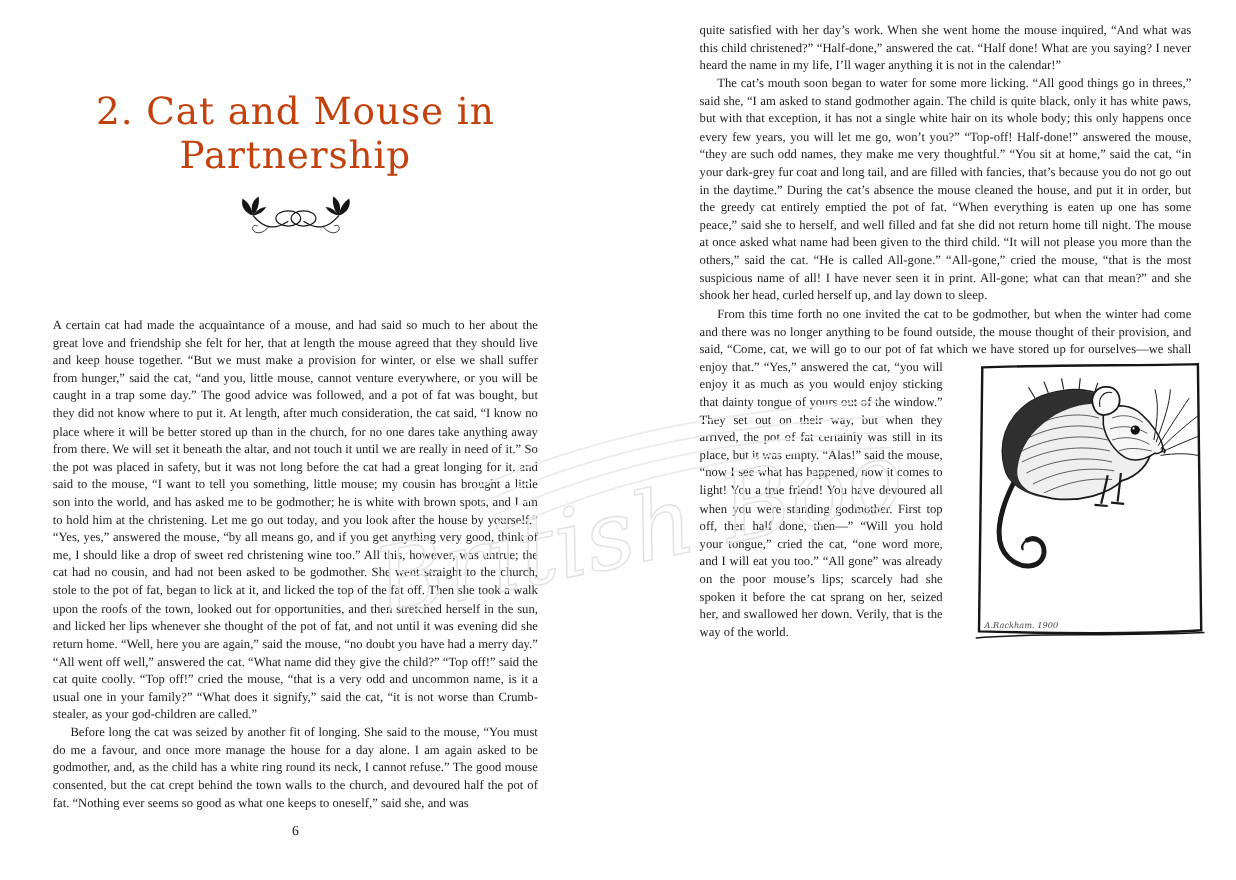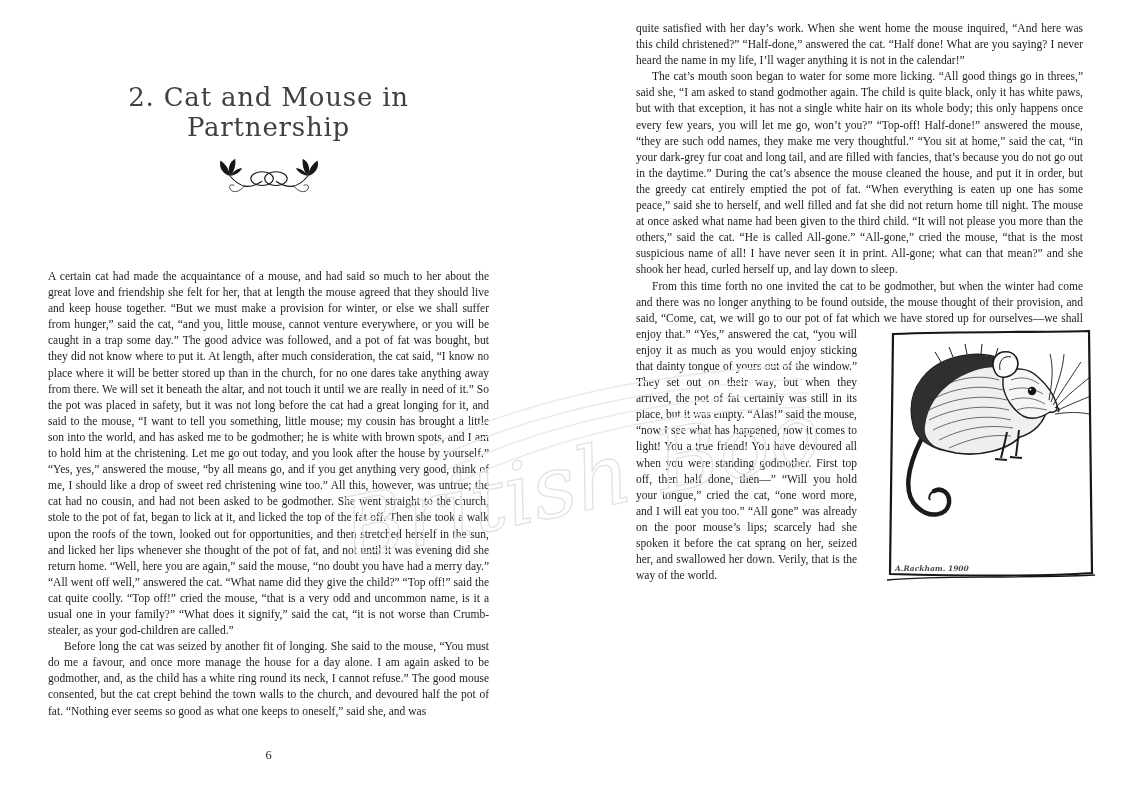--- a/index.html
+++ b/index.html
@@ -10,25 +10,25 @@
     color:#1d1d1d;
     position:relative;
     overflow:hidden;
   }
   .page-col { position:absolute; top:0; }
   #left-col  { left:48px;  width:441px; }
   #right-col { left:636px; width:447px; }
 
   .chapter-title {
     font-family:"DejaVu Serif", serif;
-    font-size:26px;
+    font-size:34px;
     font-weight:normal;
     letter-spacing:0.8px;
     text-align:center;
-    color:#404040;
+    color:#c2410c;
     margin:82px 0 0 0;
   }
   .flourish-wrap { text-align:center; margin-top:12px; height:48px; }
 
   .body-text p {
     font-size:11.5px;
     line-height:16.1px;
     text-align:justify;
     margin:0;
     color:#1c1c1c;
@@ -51,21 +51,20 @@
   }
   .running-header .rh-num { font-size:12.5px; color:#1c1c1c; }
 
   #right-col .body-text p.cont { margin-top:20px; }
 
   .illustration {
     float:right;
     width:216px;
     height:258px;
     margin:2px 0 4px 10px;
-    font-weight:bold;
   }
 
   .page-num-left {
     position:absolute;
     left:48px; top:748px;
     width:441px;
     text-align:center;
     font-size:12.5px;
     color:#1c1c1c;
   }
@@ -120,21 +119,21 @@
     <p class="indent">Before long the cat was seized by another fit of longing. She said to the mouse, “You must do me a favour, and once more manage the house for a day alone. I am again asked to be godmother, and, as the child has a white ring round its neck, I cannot refuse.” The good mouse consented, but the cat crept behind the town walls to the church, and devoured half the pot of fat. “Nothing ever seems so good as what one keeps to oneself,” said she, and was</p>
   </div>
 </div>
 
 <div class="page-num-left">6</div>
 
 <div id="right-col" class="page-col">
 
 
   <div class="body-text">
-    <p class="cont">quite satisfied with her day’s work. When she went home the mouse inquired, “And here was this child christened?” “Half-done,” answered the cat. “Half done! What are you saying? I never heard the name in my life, I’ll wager anything it is not in the calendar!”</p>
+    <p class="cont">quite satisfied with her day’s work. When she went home the mouse inquired, “And what was this child christened?” “Half-done,” answered the cat. “Half done! What are you saying? I never heard the name in my life, I’ll wager anything it is not in the calendar!”</p>
     <p class="indent">The cat’s mouth soon began to water for some more licking. “All good things go in threes,” said she, “I am asked to stand godmother again. The child is quite black, only it has white paws, but with that exception, it has not a single white hair on its whole body; this only happens once every few years, you will let me go, won’t you?” “Top-off! Half-done!” answered the mouse, “they are such odd names, they make me very thoughtful.” “You sit at home,” said the cat, “in your dark-grey fur coat and long tail, and are filled with fancies, that’s because you do not go out in the daytime.” During the cat’s absence the mouse cleaned the house, and put it in order, but the greedy cat entirely emptied the pot of fat. “When everything is eaten up one has some peace,” said she to herself, and well filled and fat she did not return home till night. The mouse at once asked what name had been given to the third child. “It will not please you more than the others,” said the cat. “He is called All-gone.” “All-gone,” cried the mouse, “that is the most suspicious name of all! I have never seen it in print. All-gone; what can that mean?” and she shook her head, curled herself up, and lay down to sleep.</p>
     <p class="indent"><span>From this time forth no one invited the cat to be godmother, but when the winter had come and there was no longer anything to be found outside, the mouse thought of their provision, and said, “Come, cat, we will go to our pot of fat which we have stored up for </span><span class="illustration">
         <svg viewBox="0 0 216 258" width="216" height="258" aria-hidden="true">
 
           <path d="M10,6 C75,3.5 150,4.5 206,3 L209,245 C150,249 80,248 7,246 L10,6 Z" fill="none" stroke="#161616" stroke-width="2.2"></path>
           <path d="M4,252 C60,247 120,251 212,247" fill="none" stroke="#161616" stroke-width="1.4"></path>
 
           <path d="M38,112 C24,140 20,166 34,179 C47,191 64,188 66,175 C67,165 59,159 51,163" fill="none" stroke="#1a1a1a" stroke-width="4.5" stroke-linecap="round"></path>
           <path d="M51,163 C47,165 45,169 47,172" fill="none" stroke="#1a1a1a" stroke-width="2"></path>
 

